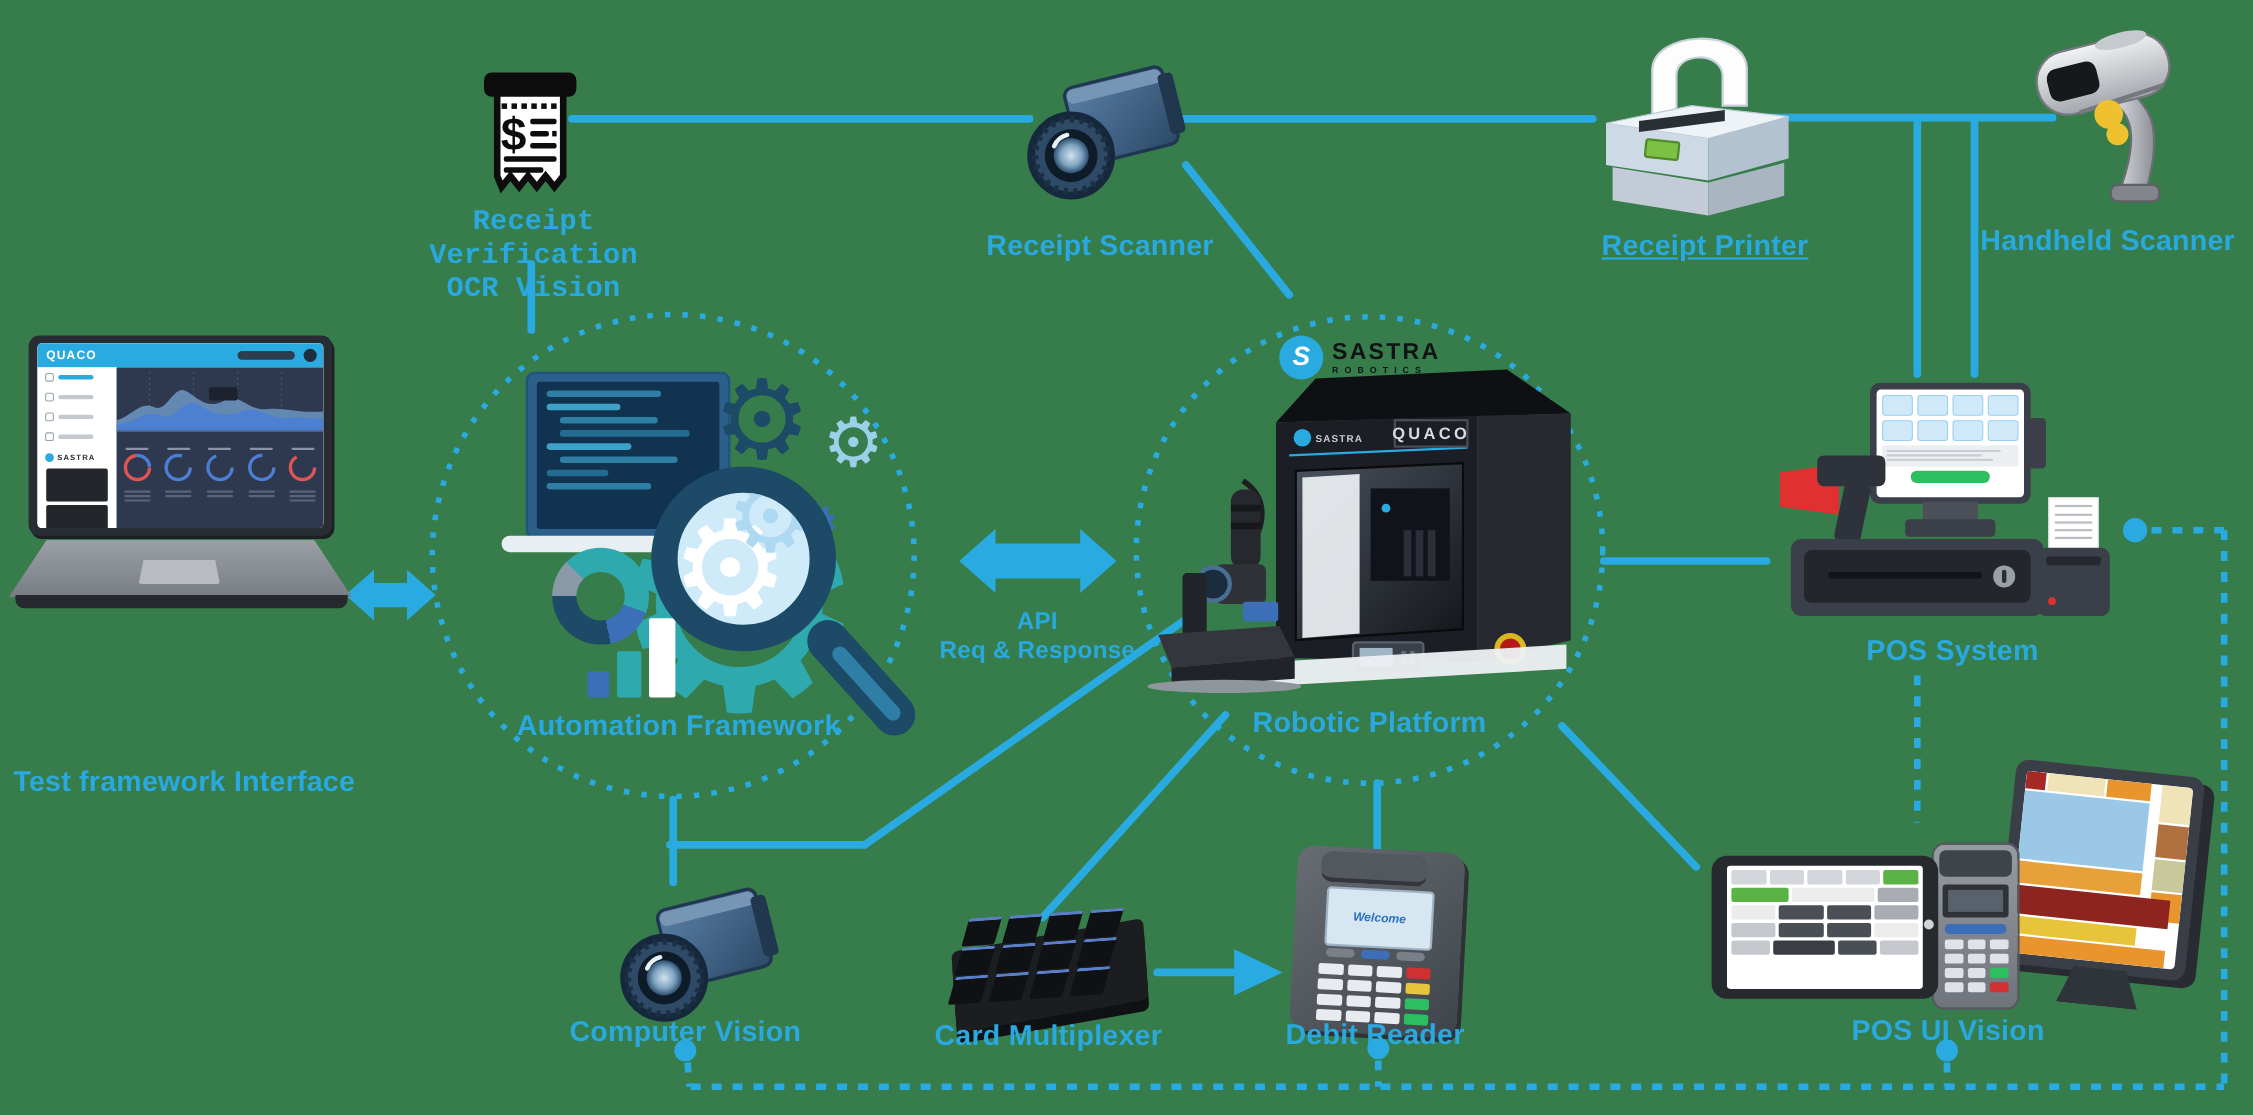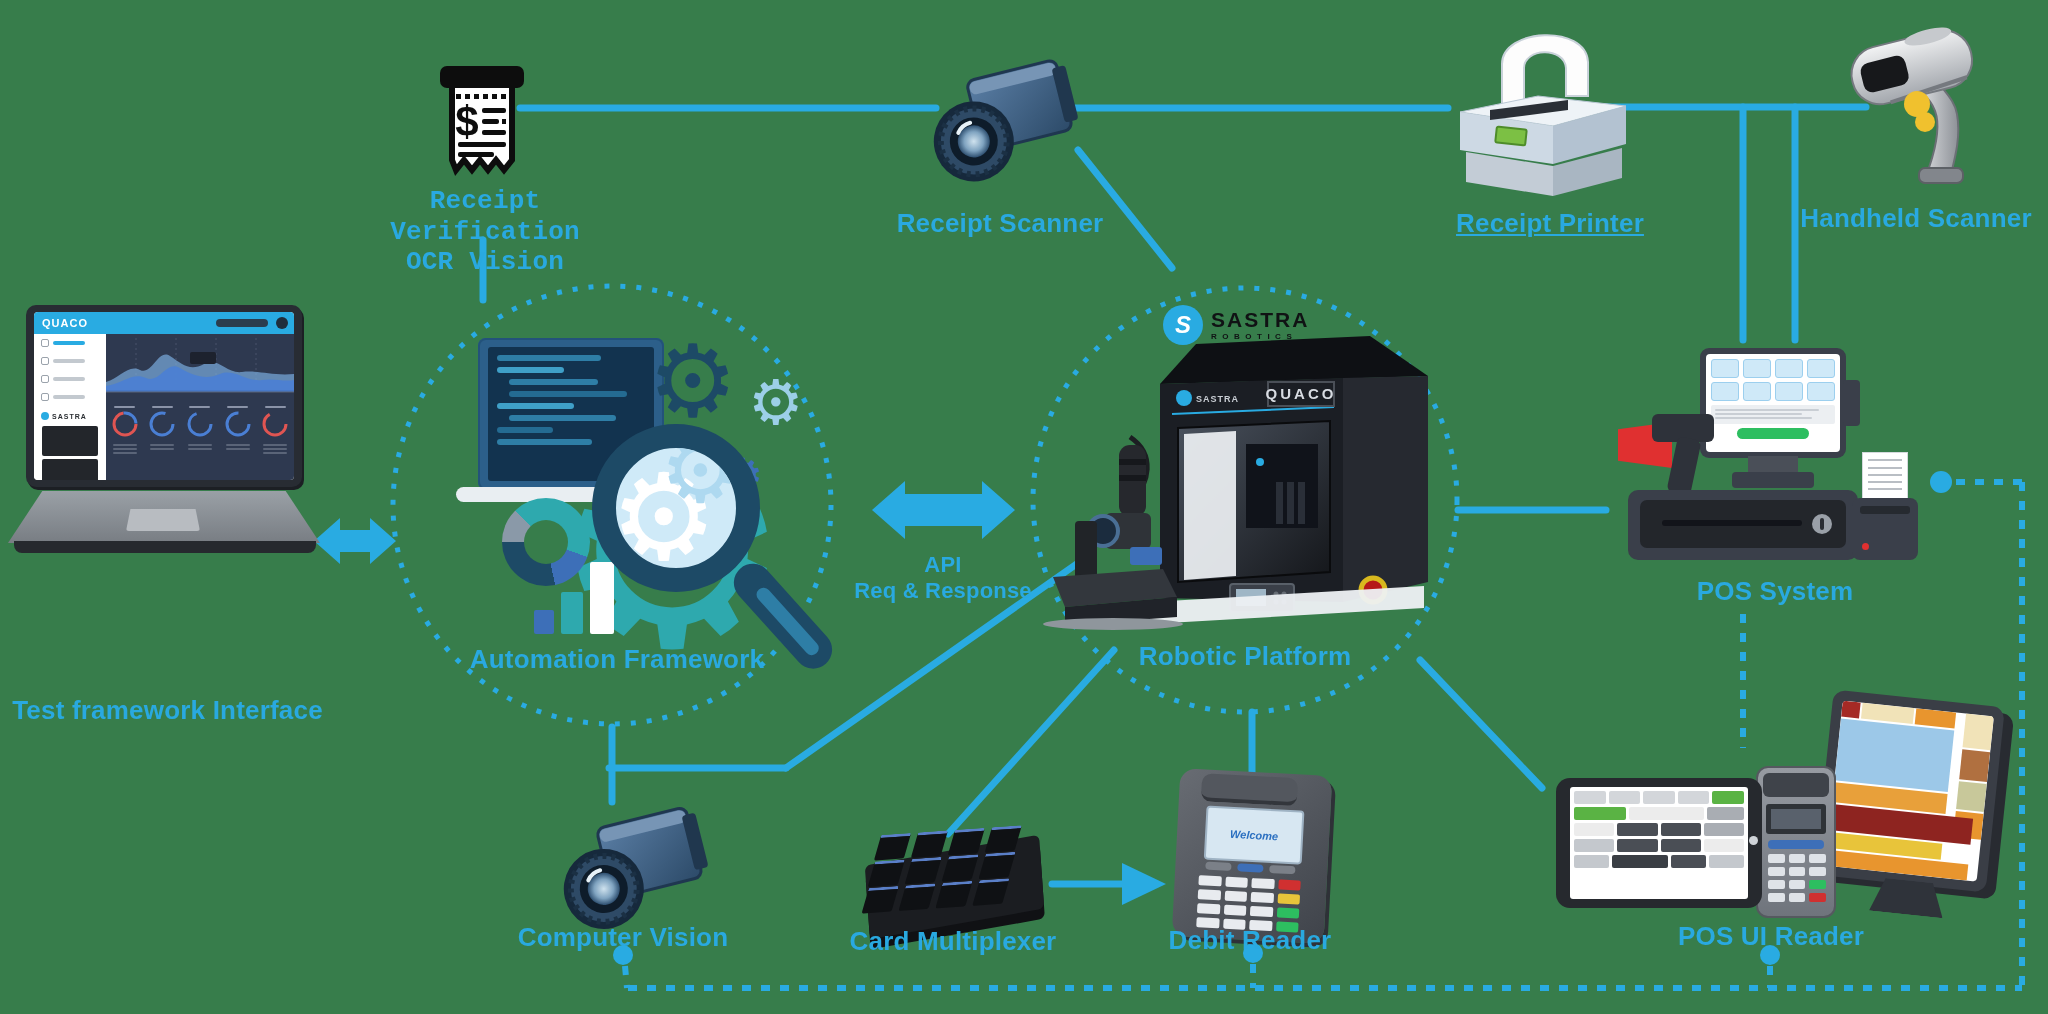--- a/index.html
+++ b/index.html
@@ -621,15 +621,15 @@
         </div>
       <div class="trow">
           <i style="background:#c4c8cd;"></i>
           <i style="background:#3a3e44;flex:1.6;"></i>
           <i style="background:#4a4e55;"></i>
           <i style="background:#c4c8cd;"></i>
         </div>
     </div>
     <div class="home"></div>
   </div>
-  <div class="lbl" style="left:1640px;top:921px;width:262px;">POS UI Reader</div>
+  <div class="lbl" style="left:1640px;top:921px;width:262px;">POS UI Vision</div>
 
 </div>
 
 </body></html>

